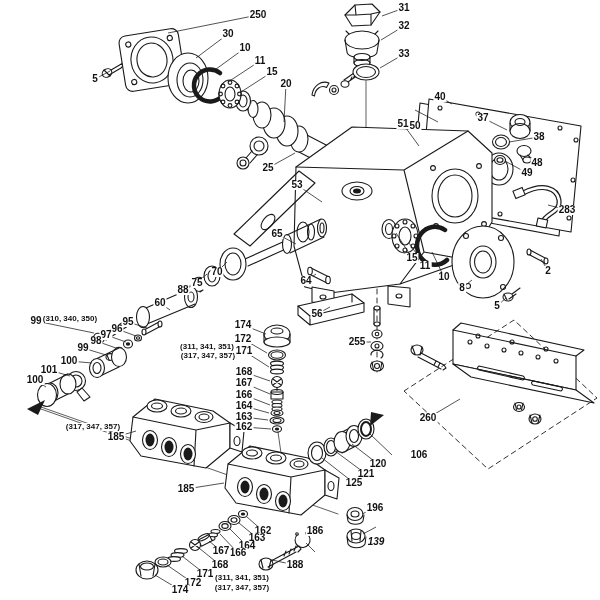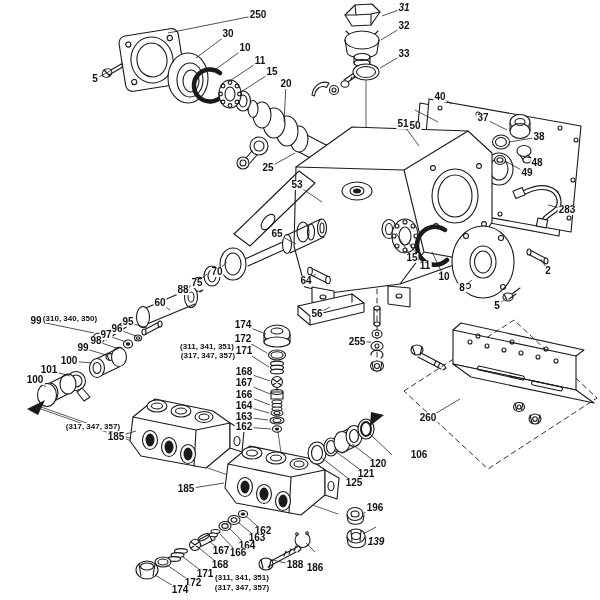--- a/index.html
+++ b/index.html
@@ -473,21 +473,21 @@
 
   <div id="callout-layer">
       <span class="callout" style="left: 258px; top: 15px;">250</span>
       <span class="callout" style="left: 228px; top: 34px;">30</span>
       <span class="callout" style="left: 245px; top: 48px;">10</span>
       <span class="callout" style="left: 260px; top: 61px;">11</span>
       <span class="callout" style="left: 272px; top: 72px;">15</span>
       <span class="callout" style="left: 286px; top: 84px;">20</span>
       <span class="callout" style="left: 95px; top: 79px;">5</span>
       <span class="callout" style="left: 268px; top: 168px;">25</span>
-      <span class="callout" style="left: 404px; top: 8px; font-style: italic;">31</span>
+      <span class="callout" style="left: 404px; top: 8px;">31</span>
       <span class="callout" style="left: 404px; top: 26px;">32</span>
       <span class="callout" style="left: 404px; top: 54px;">33</span>
       <span class="callout" style="left: 440px; top: 97px;">40</span>
       <span class="callout" style="left: 415px; top: 126px;">50</span>
       <span class="callout" style="left: 403px; top: 124px;">51</span>
       <span class="callout" style="left: 483px; top: 118px;">37</span>
       <span class="callout" style="left: 539px; top: 137px;">38</span>
       <span class="callout" style="left: 537px; top: 163px;">48</span>
       <span class="callout" style="left: 527px; top: 173px;">49</span>
       <span class="callout" style="left: 567px; top: 210px;">283</span>
@@ -530,21 +530,21 @@
       <span class="callout small" style="left: 93px; top: 427px;">(317, 347, 357)</span>
       <span class="callout" style="left: 116px; top: 437px;">185</span>
       <span class="callout" style="left: 186px; top: 489px;">185</span>
       <span class="callout" style="left: 392px; top: 455px; margin-left: 27px;">106</span>
       <span class="callout" style="left: 378px; top: 464px; text-align: right;">120</span>
       <span class="callout" style="left: 366px; top: 474px;">121</span>
       <span class="callout" style="left: 354px; top: 483px;">125</span>
       <span class="callout" style="left: 428px; top: 418px;">260</span>
       <span class="callout" style="left: 375px; top: 508px;">196</span>
       <span class="callout" style="left: 376px; top: 542px; font-style: italic;">139</span>
-      <span class="callout" style="left: 315px; top: 568px;">186</span>
+      <span class="callout" style="left: 315px; top: 531px;">186</span>
       <span class="callout" style="left: 295px; top: 565px;">188</span>
       <span class="callout" style="left: 263px; top: 531px;">162</span>
       <span class="callout" style="left: 257px; top: 538px;">163</span>
       <span class="callout" style="left: 247px; top: 546px;">164</span>
       <span class="callout" style="left: 238px; top: 553px;">166</span>
       <span class="callout" style="left: 221px; top: 551px;">167</span>
       <span class="callout" style="left: 220px; top: 565px;">168</span>
       <span class="callout" style="left: 205px; top: 574px;">171</span>
       <span class="callout" style="left: 193px; top: 583px;">172</span>
       <span class="callout" style="left: 180px; top: 590px;">174</span>

